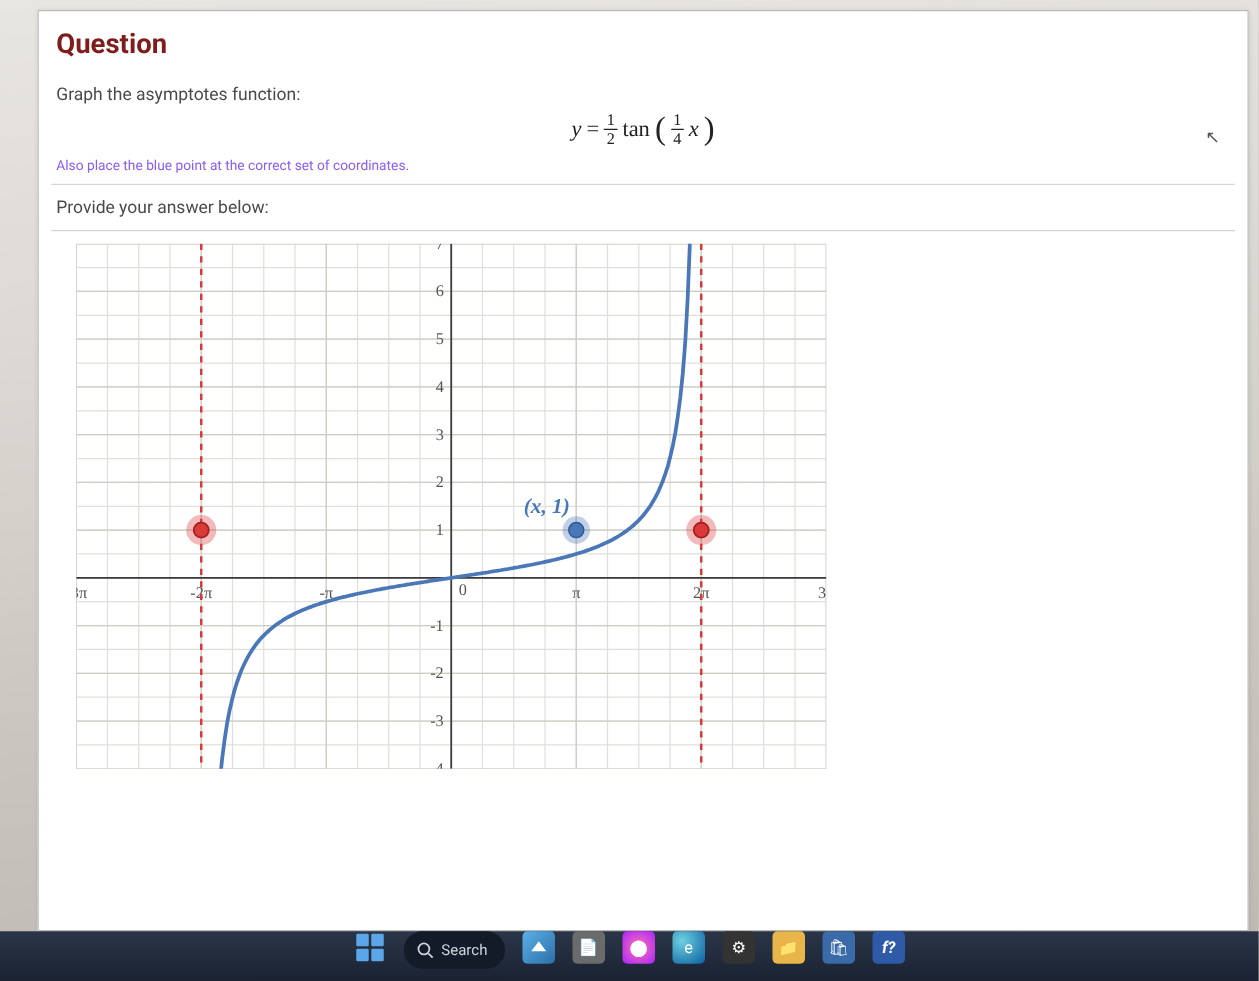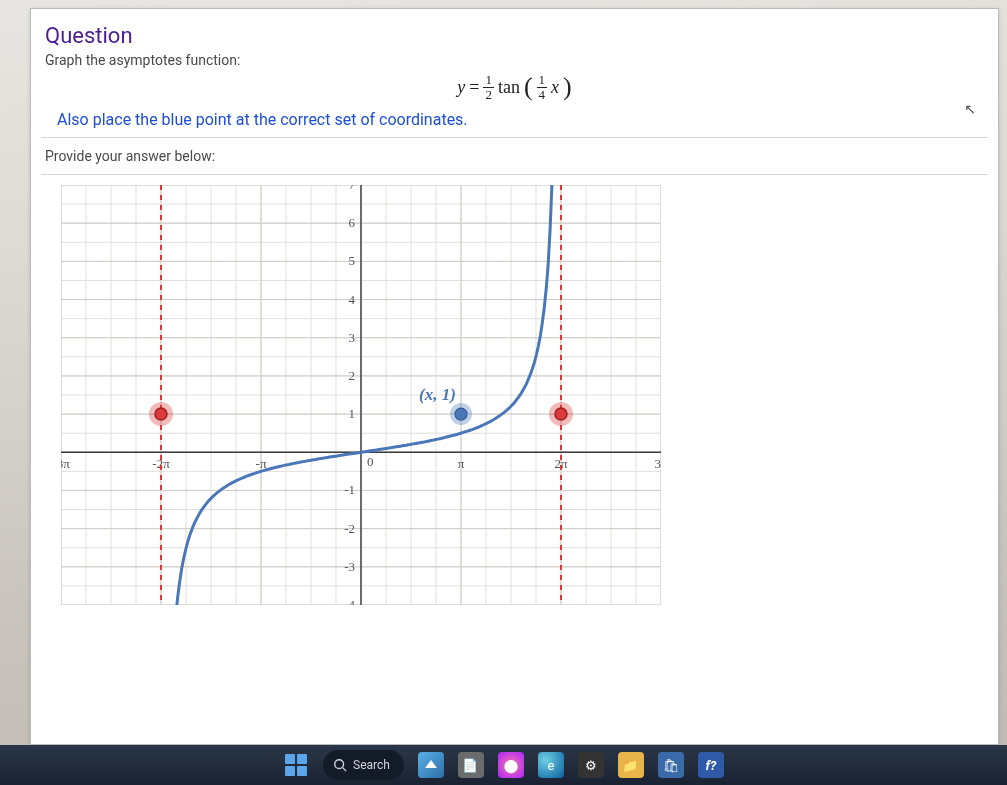--- a/index.html
+++ b/index.html
@@ -1,46 +1,46 @@
 <!DOCTYPE html>
 <html><head>
 <meta charset="utf-8">
 <style>
 html,body{margin:0;padding:0;width:1007px;height:785px;background:#c8c5c0;font-family:-apple-system,BlinkMacSystemFont,"Segoe UI",Roboto,sans-serif;overflow:hidden}
 .screen{position:relative;width:1007px;height:785px;background:linear-gradient(175deg,#e8e6e2 0%,#ddd9d4 30%,#c9c5be 70%,#bdb8b0 100%)}
 .page{position:absolute;left:30px;top:8px;right:8px;bottom:40px;background:#fff;border:1px solid #bbb;box-shadow:0 1px 4px rgba(0,0,0,.15)}
 .pad{padding:10px 10px 0 10px}
-.q-title{font-size:22px;font-weight:400;color:#4c1d95;margin:4px 0 4px 4px}
+.q-title{font-size:22px;font-weight:700;color:#7f1d1d;margin:4px 0 20px 4px}
 .instr1{color:#4a4a4a;font-size:14px;margin:2px 0 4px 4px}
 .formula-row{display:flex;justify-content:center;align-items:center;margin:2px 0 8px 0}
 .formula{font-family:"Times New Roman",serif;font-style:italic;font-size:18px;color:#222;display:flex;align-items:center;gap:4px}
 .frac{display:inline-flex;flex-direction:column;align-items:center;font-size:13px;line-height:1.05;font-style:normal}
 .frac .fn{border-bottom:1px solid #222;padding:0 2px}
 .frac .fd{padding:0 2px}
 .bigp{font-size:26px;font-style:normal}
 .instr2{color:#4a4a4a;font-size:14px;margin:2px 4px 0 4px}
-.instr3{color:#1d4ed8;font-size:16px;margin:2px 4px 8px 16px}
+.instr3{color:#8b5cf6;font-size:11px;margin:2px 4px 8px 4px}
 .hr{border-top:1px solid #d5d5d5;margin:4px 0 10px 0}
 .provide{color:#4a4a4a;font-size:14px;margin:4px 4px 10px 4px}
 .chart-wrap{margin:6px 0 0 20px}
 .chart{background:#fff}
 .grid-minor{stroke:#e2dfda;stroke-width:1}
 .grid-major{stroke:#cfccc5;stroke-width:1}
 .axis{stroke:#3b3b3b;stroke-width:1.4}
 .tan-curve{stroke:#4a77b8;stroke-width:3;fill:none}
 .asym{stroke:#d83a3a;stroke-width:2;stroke-dasharray:5 5}
 .red-dot{fill:#db3a3a;stroke:#a22020;stroke-width:1.5}
 .red-dot-glow{fill:rgba(219,58,58,.35)}
 .blue-dot{fill:#4a77b8;stroke:#2e5a94;stroke-width:1.2}
 .blue-dot-glow{fill:rgba(74,119,184,.35)}
 .coord-label{fill:#4a77b8;font-family:"Times New Roman",serif;font-style:italic;font-size:17px;font-weight:600}
 .axis-lbl{fill:#555;font-family:"Times New Roman",serif;font-size:13px}
 .cursor-icon{position:absolute;right:22px;top:92px;font-size:14px;color:#555}
 
-.taskbar{position:absolute;left:0;bottom:0;width:100%;height:40px;background:linear-gradient(180deg,#2a3648,#1a2232);display:flex;align-items:center;justify-content:center;gap:14px}
+.taskbar{position:absolute;left:0;bottom:0;width:100%;height:40px;background:linear-gradient(180deg,#2a3648,#1a2232);display:flex;justify-content:center;gap:14px}
 .tb-icon{width:26px;height:26px;border-radius:4px;display:flex;align-items:center;justify-content:center;font-size:13px;color:#fff}
 .search-pill{display:flex;align-items:center;gap:6px;background:#141b28;border-radius:16px;height:30px;padding:0 14px 0 10px;font-size:12px;color:#cfd4dc}
 .search-pill .mag{width:14px;height:14px}
 .win-grid{width:22px;height:22px;display:grid;grid-template-columns:1fr 1fr;grid-template-rows:1fr 1fr;gap:2px}
 .win-grid span{background:#5aa6e8;border-radius:1px}
 </style>
 </head>
 <body>
 
 <div class="screen">

